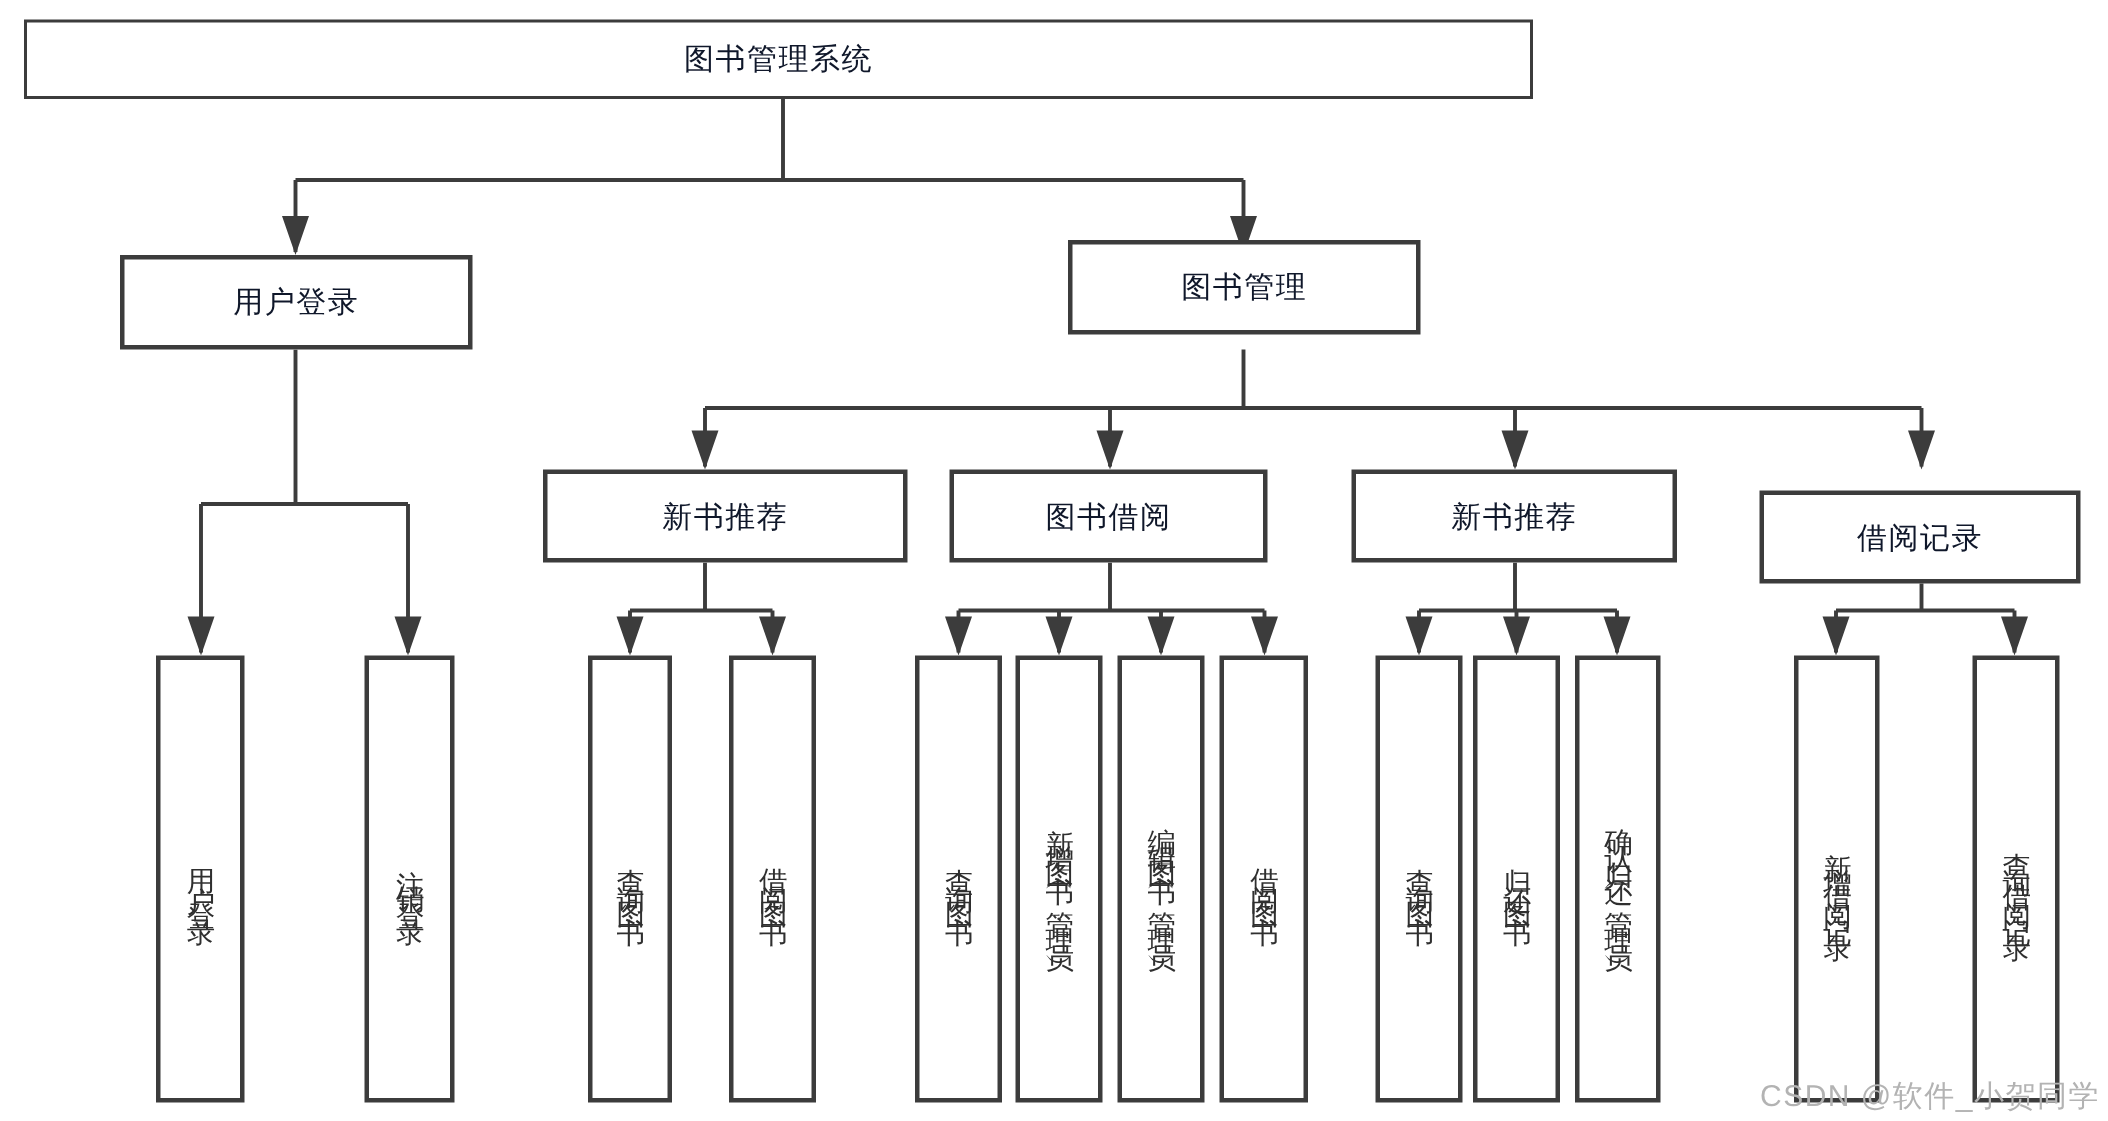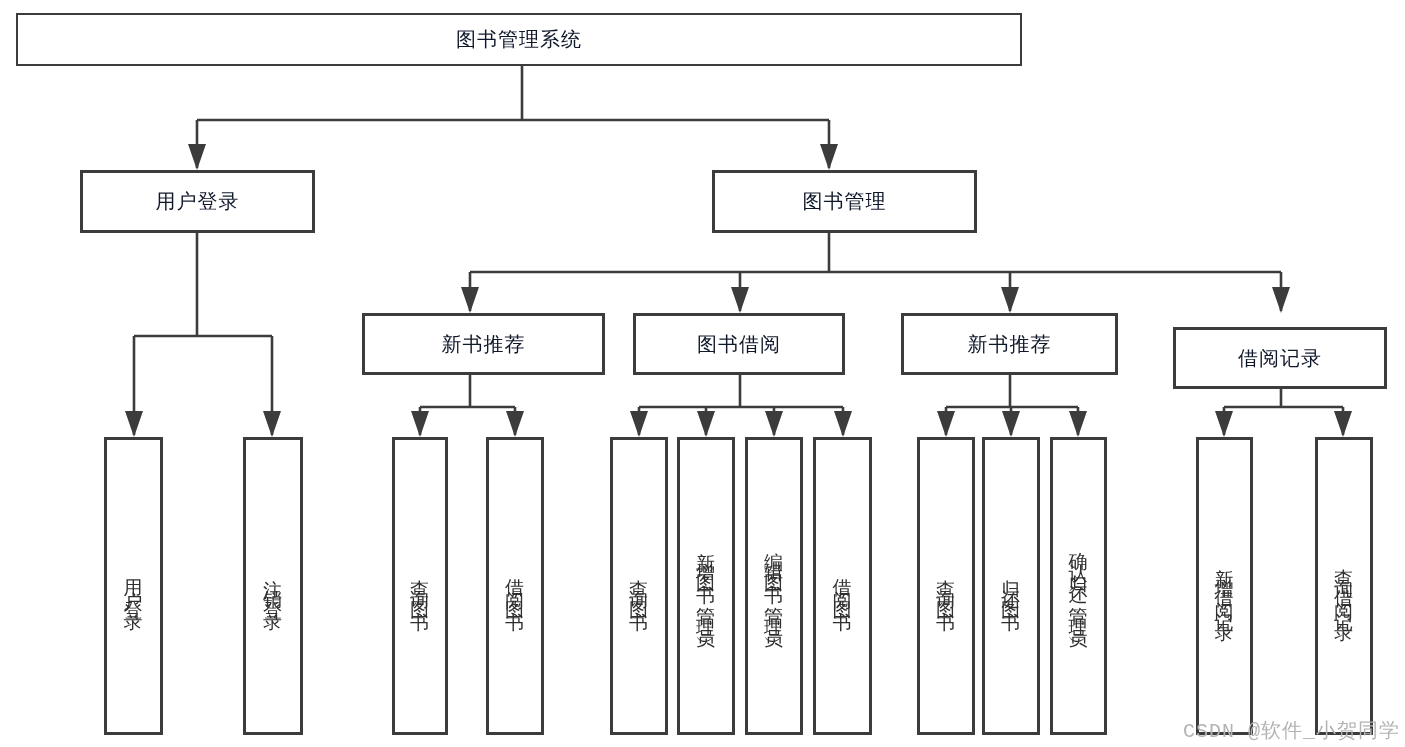--- a/index.html
+++ b/index.html
@@ -18,21 +18,21 @@
   .leaf{
     position:absolute;box-sizing:border-box;background:#ffffff;
     border:3px solid #3c3c3c;display:flex;align-items:center;justify-content:center;
   }
   .vtext{
     writing-mode:vertical-rl;text-orientation:mixed;
     font-size:19px;line-height:1;letter-spacing:11px;color:#2f2f2f;
   }
   .watermark{
     position:absolute;right:5px;bottom:3px;font-size:20px;color:#b3b3b3;
-    letter-spacing:1px;z-index:5;white-space:nowrap;font-family:Liberation Mono, monospace;
+    letter-spacing:1px;z-index:5;white-space:nowrap;
   }
 </style>
 </head>
 <body>
 
 <div class="stage">
 
   <svg class="connectors" viewBox="0 0 1405 747" xmlns="http://www.w3.org/2000/svg">
     <path class="ln" d="
       M522 66 V120 M197 120 H829 M197 120 V168 M829 120 V168
@@ -48,21 +48,21 @@
       M470 313 l-9 -26 h18 Z  M740 313 l-9 -26 h18 Z  M1010 313 l-9 -26 h18 Z  M1281 313 l-9 -26 h18 Z
       M420 437 l-9 -26 h18 Z  M515 437 l-9 -26 h18 Z
       M639 437 l-9 -26 h18 Z  M706 437 l-9 -26 h18 Z  M774 437 l-9 -26 h18 Z  M843 437 l-9 -26 h18 Z
       M946 437 l-9 -26 h18 Z  M1011 437 l-9 -26 h18 Z  M1078 437 l-9 -26 h18 Z
       M1224 437 l-9 -26 h18 Z M1343 437 l-9 -26 h18 Z"></path>
   </svg>
 
   <div class="hnode" style="left:16px;top:13px;width:1006px;height:53px;border-width:2.5px;">图书管理系统</div>
 
   <div class="hnode" style="left:80px;top:170px;width:235px;height:63px;">用户登录</div>
-  <div class="hnode" style="left:712px;top:170px;width:265px;height:63px;">图书管理</div>
+  <div class="hnode" style="left:712px;top:160px;width:235px;height:63px;">图书管理</div>
 
   <div class="hnode" style="left:362px;top:313px;width:243px;height:62px;">新书推荐</div>
   <div class="hnode" style="left:633px;top:313px;width:212px;height:62px;">图书借阅</div>
   <div class="hnode" style="left:901px;top:313px;width:217px;height:62px;">新书推荐</div>
   <div class="hnode" style="left:1173px;top:327px;width:214px;height:62px;">借阅记录</div>
 
   <div class="leaf" style="left:104px;top:437px;width:59px;height:298px;">
     <span class="vtext">用户登录</span>
   </div>
   <div class="leaf" style="left:243px;top:437px;width:60px;height:298px;">

